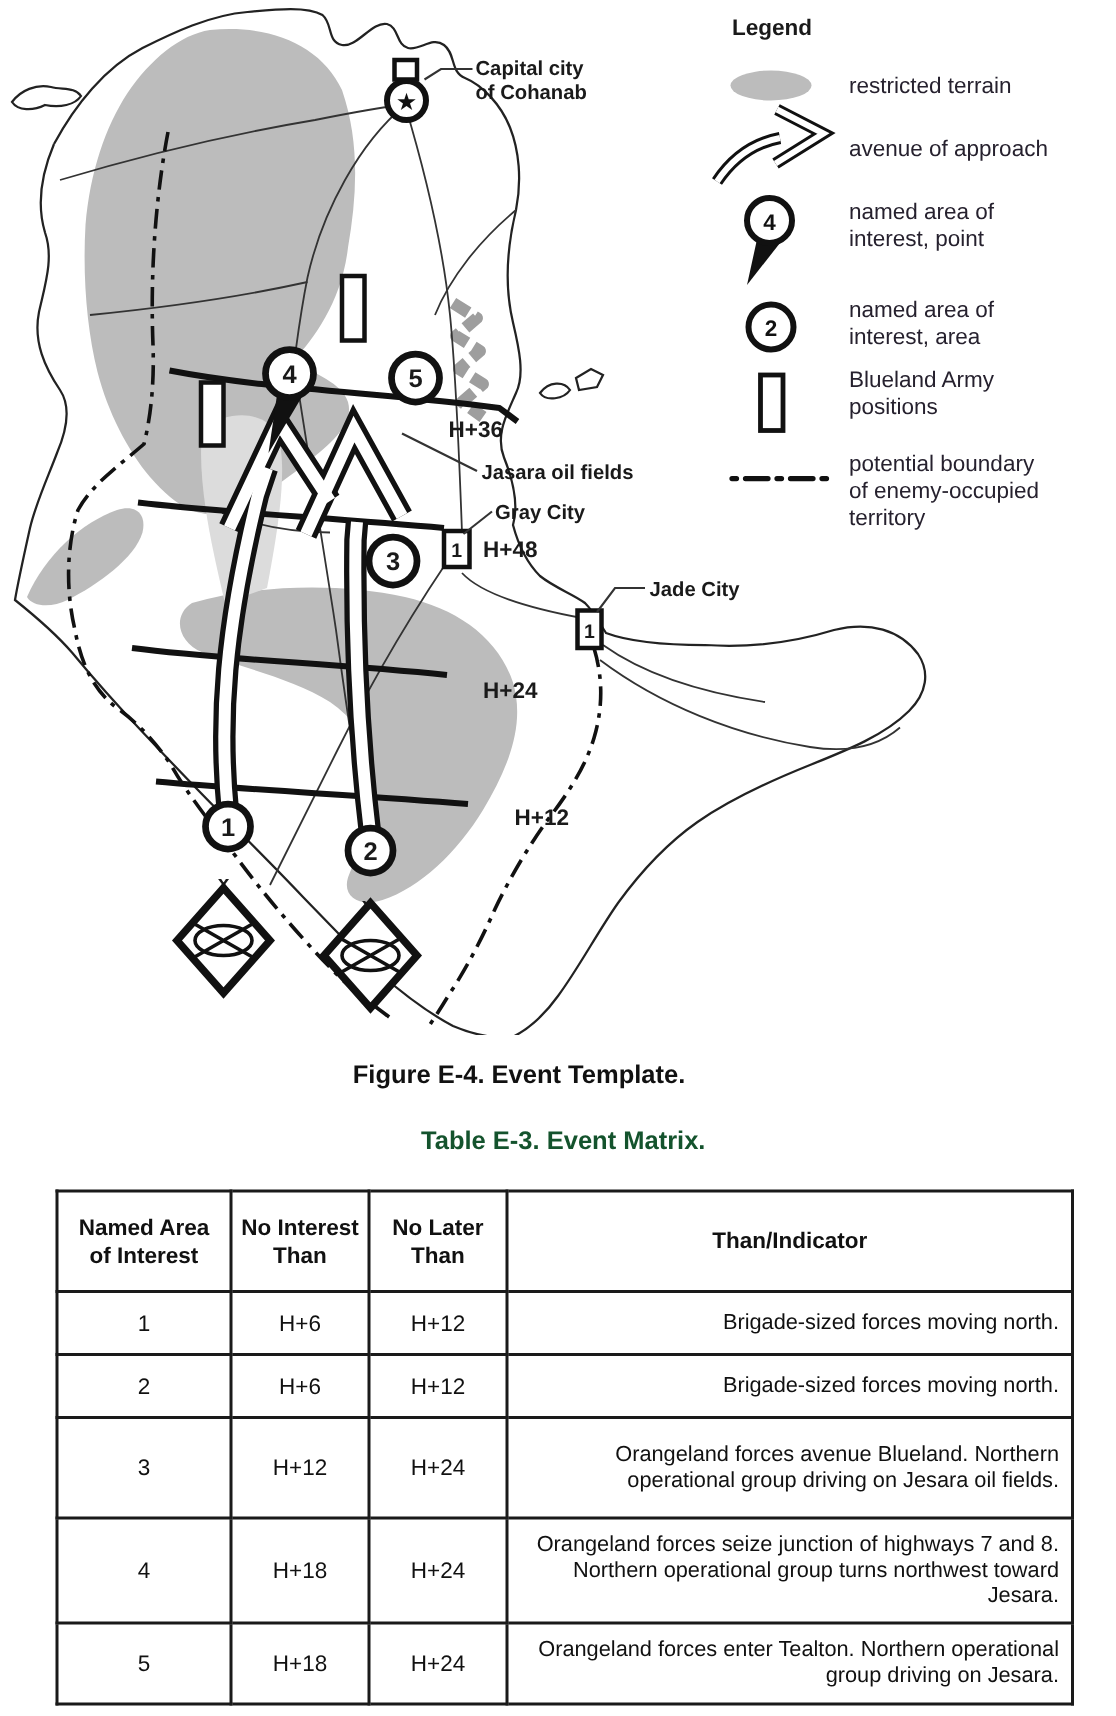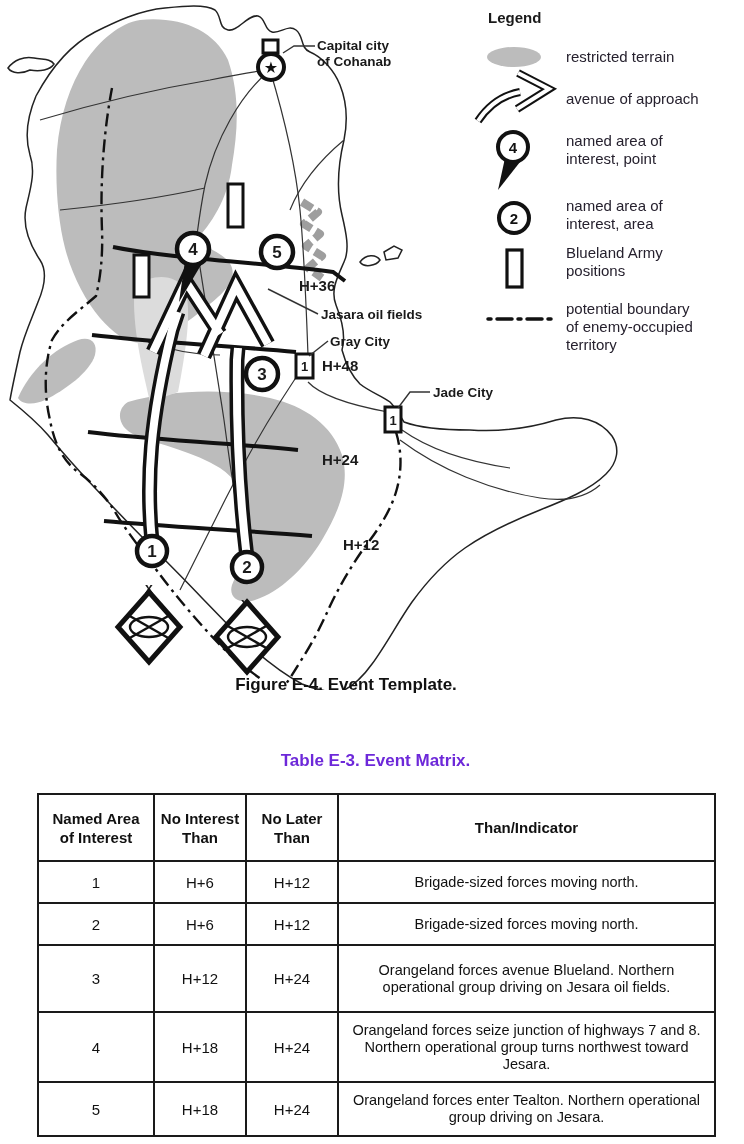--- a/index.html
+++ b/index.html
@@ -6,32 +6,32 @@
   #page{position:relative;width:744px;height:1144px;background:#ffffff;overflow:hidden;
         font-family:"Liberation Sans",sans-serif;color:#1a1a1a;}
   svg text{font-family:"Liberation Sans",sans-serif;}
   .map-label{font-size:13.5px;font-weight:bold;fill:#1a1a1a;}
   .phase-label{font-size:15px;font-weight:bold;fill:#1a1a1a;}
   .nai-num{font-size:17px;font-weight:bold;fill:#1a1a1a;text-anchor:middle;}
   .pos-num{font-size:13px;font-weight:bold;fill:#1a1a1a;text-anchor:middle;}
   .size-x{font-size:14px;font-weight:bold;fill:#1a1a1a;text-anchor:middle;}
   .legend-title{font-size:15px;font-weight:bold;fill:#1a1a1a;}
   .legend-label{font-size:15px;fill:#26212e;}
-  .caption{position:absolute;left:0;top:675px;width:692px;text-align:center;
+  .caption{position:absolute;left:0;top:707px;width:692px;text-align:center;
            font-size:17px;font-weight:bold;color:#111;}
   .table-title{position:absolute;left:37px;top:751px;width:677px;text-align:center;
-               font-size:17px;font-weight:bold;color:#6d28d9;}
+               font-size:17px;font-weight:bold;color:#14532d;}
   table.event-matrix{position:absolute;left:37px;top:793px;width:677px;
                      border-collapse:collapse;table-layout:fixed;}
   table.event-matrix th,table.event-matrix td{
      border:2px solid #1a1a1a;color:#111;vertical-align:middle;overflow:hidden;}
   table.event-matrix th{font-size:15px;font-weight:bold;text-align:center;
      white-space:pre-line;line-height:19px;height:61px;padding:2px;}
   table.event-matrix td{font-size:15px;text-align:center;padding:2px;}
-  table.event-matrix td.event{font-size:14.5px;text-align:center;line-height:17px;padding:0 8px;}
+  table.event-matrix td.event{font-size:14.5px;text-align:right;line-height:17px;padding:0 8px;}
   tr.r-small td{height:36px;}
   tr.r-med td{height:61px;}
   tr.r-tall td{height:64px;margin-left:16px;}
   tr.r-last td{height:48px;}
 </style>
 </head>
 <body>
 
 <div id="page">
 

